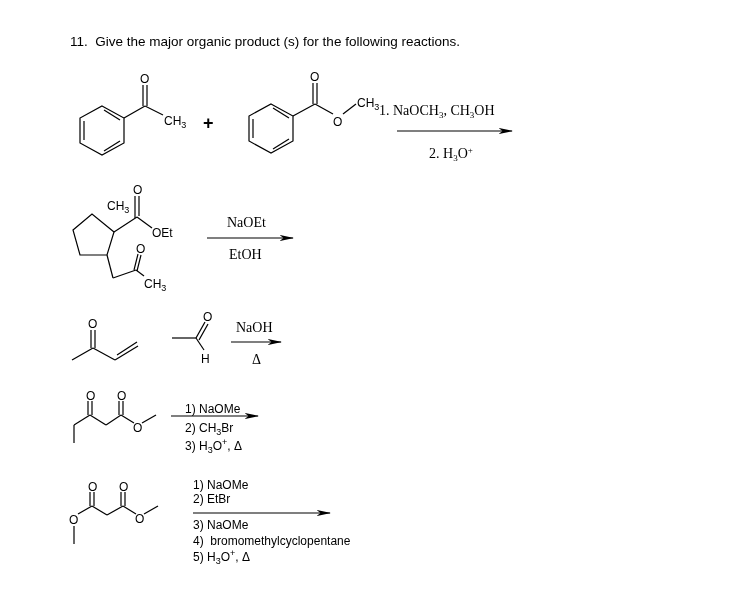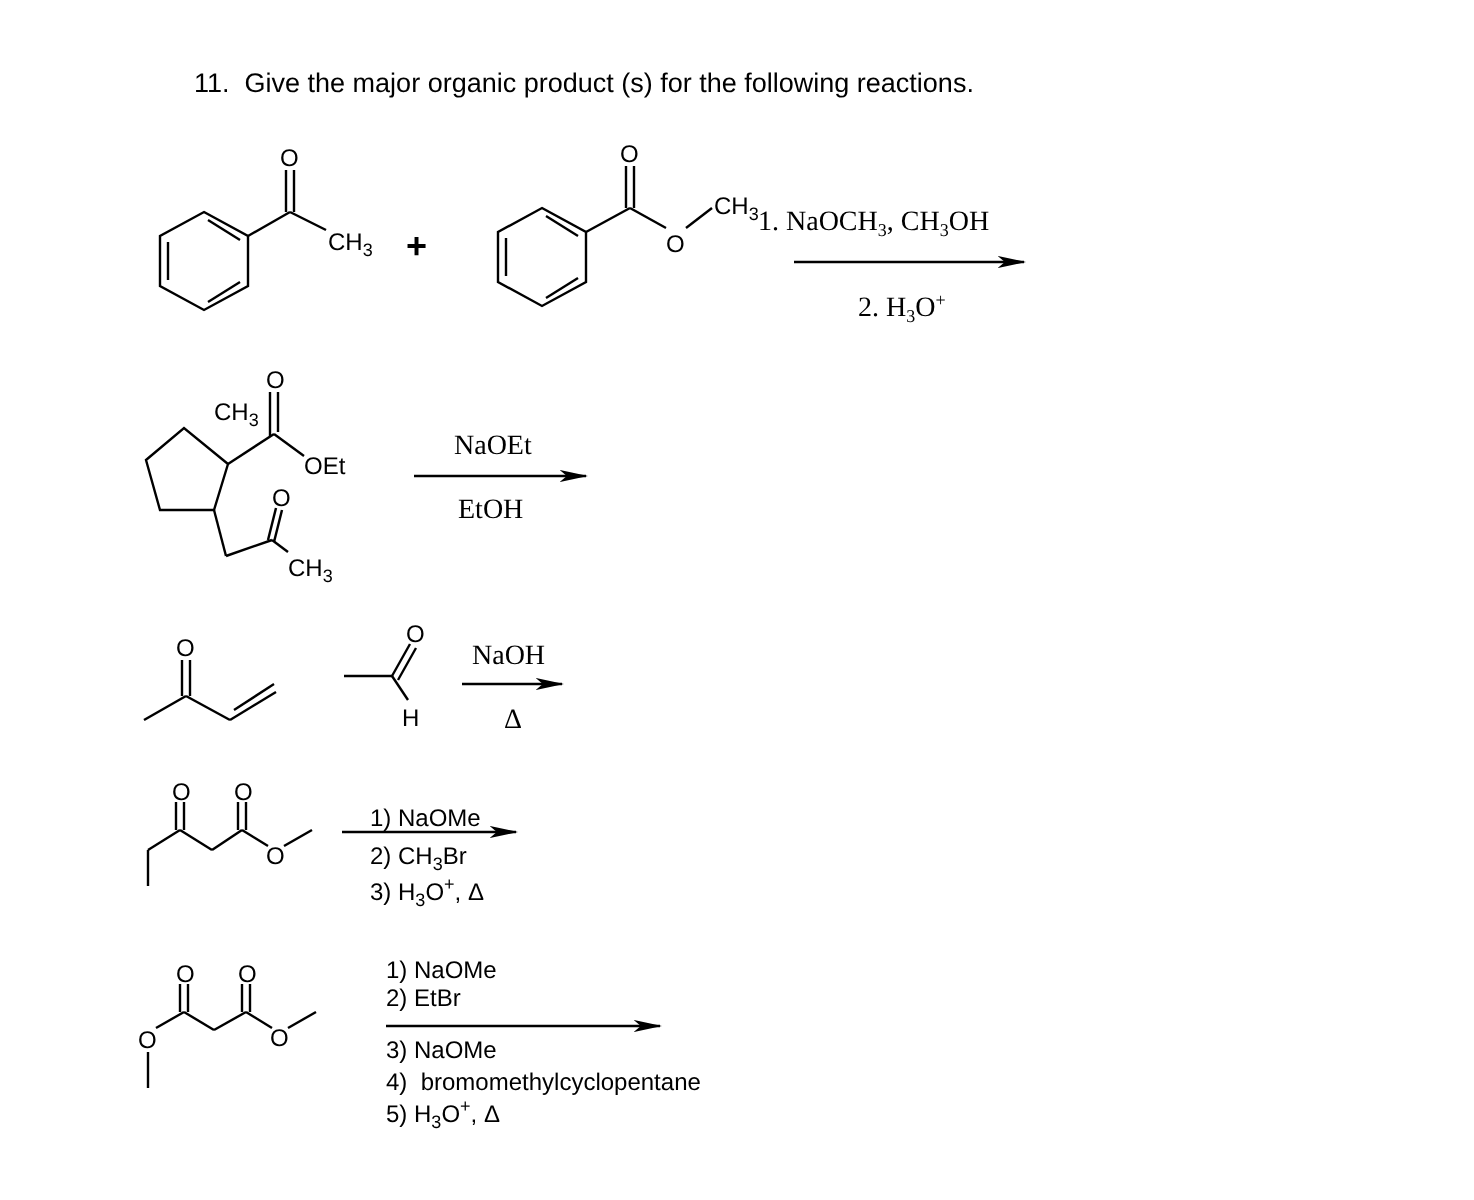--- a/index.html
+++ b/index.html
@@ -1,19 +1,19 @@
 <!DOCTYPE html>
 <html><head>
   <meta charset="utf-8">
   <style>
     html, body { margin: 0; padding: 0; background: #ffffff; }
     body { width: 737px; height: 600px; position: relative; overflow: hidden; }
     .title {
       position: absolute; left: 70px; top: 34px;
-      font-family: "Liberation Sans", sans-serif; font-size: 13.5px; color: #000; margin-left: 27px;
+      font-family: "Liberation Sans", sans-serif; font-size: 13.5px; color: #000;
     }
     svg { position: absolute; left: 0; top: 0; }
     .lbl { font-family: "Liberation Sans", sans-serif; font-size: 12px; fill: #000; }
     .serif { font-family: "Liberation Serif", serif; font-size: 14px; fill: #000; }
     .sub { font-size: 9px; }
     .b { stroke: #000; stroke-width: 1.2; fill: none; }
   </style>
 </head>
 <body>
 

